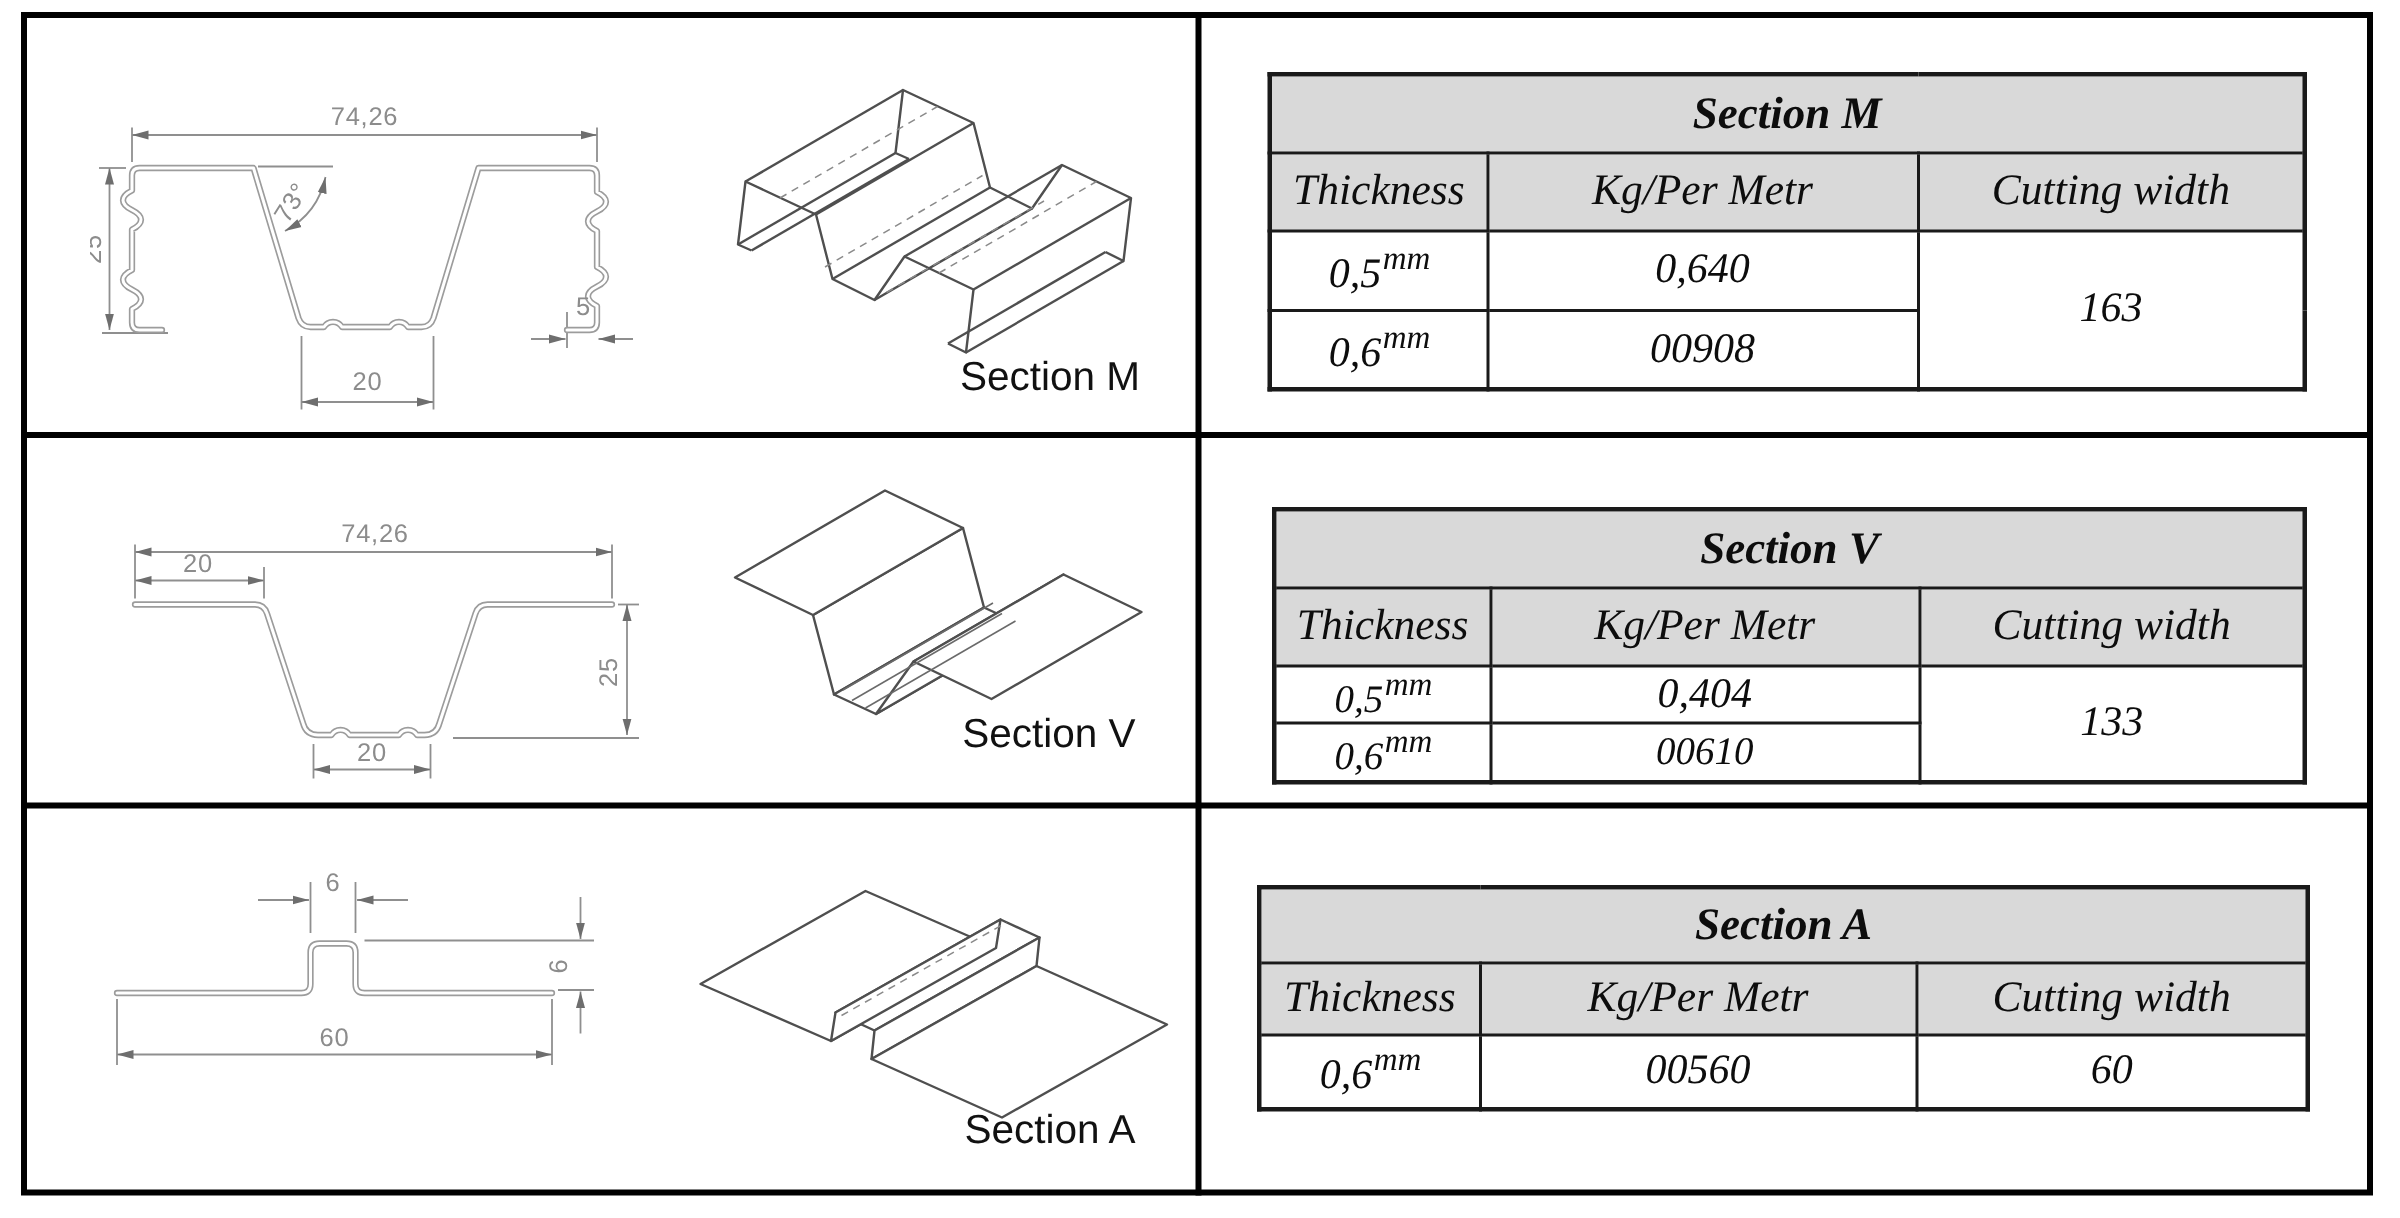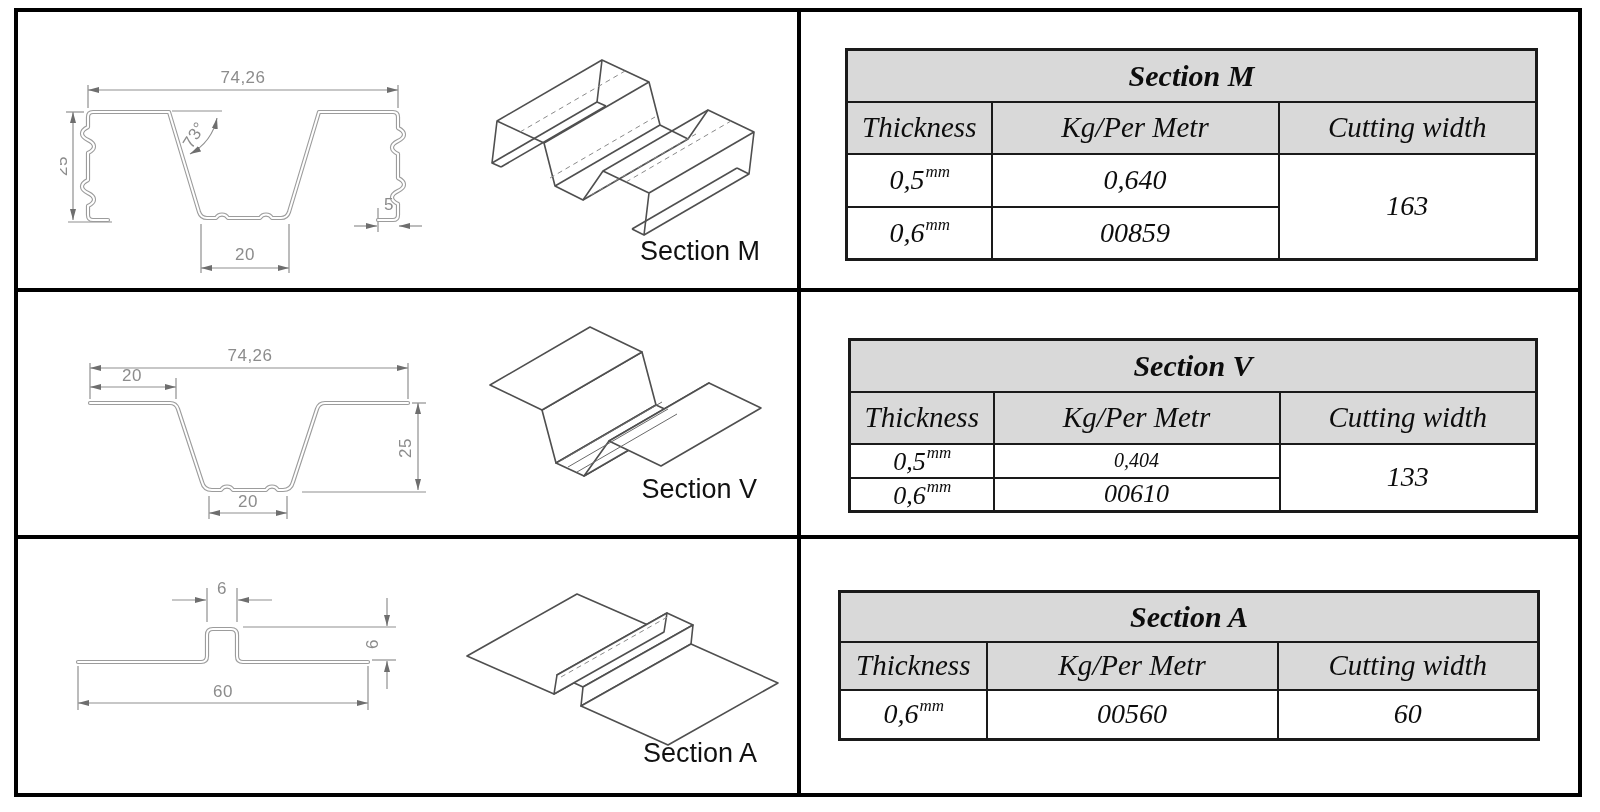--- a/index.html
+++ b/index.html
@@ -15,21 +15,21 @@
             font-family:"Liberation Sans",sans-serif;}
   
   table.spec{position:absolute;border-collapse:collapse;table-layout:fixed;
              font-family:"Liberation Serif",serif;color:#0d0d0d;background:#fff;
              border:3px solid #1a1a1a;}
   table.spec td,table.spec th{border:2px solid #1a1a1a;text-align:center;vertical-align:middle;
              padding:0;overflow:hidden;}
   .t-title{font-size:30px;font-weight:bold;font-style:italic;background:#d9d9d9;}
   .t-head{font-size:29px;font-weight:normal;font-style:italic;background:#d9d9d9;}
   .t-data{font-size:28px;font-style:italic;background:#fff;}
-  .t-data sup{font-size:17px;position:relative;top:-2px;left:1px;text-align:center;}
+  .t-data sup{font-size:22px;position:relative;top:-2px;left:1px;text-align:center;}
   
   text.dim{font-family:"Liberation Sans",sans-serif;font-size:17px;fill:#8c8c8c;letter-spacing:0.5px;}
   .noint{user-select:none;}
 </style>
 </head>
 <body>
 
 <div id="page">
 
   <svg width="0" height="0" style="position:absolute">
@@ -118,21 +118,21 @@
       <th class="t-head">Kg/Per Metr</th>
       <th class="t-head">Cutting width</th>
     </tr>
     <tr style="height:53px">
       <td class="t-data"><span>0,5</span><sup>mm</sup></td>
       <td class="t-data">0,640</td>
       <td class="t-data" rowspan="2">163</td>
     </tr>
     <tr style="height:53px">
       <td class="t-data"><span>0,6</span><sup>mm</sup></td>
-      <td class="t-data">00859</td>
+      <td class="t-data">00908</td>
     </tr>
   </tbody>
     </table>
 
   <svg class="abs noint" style="left:70px;top:330px" width="400" height="195" viewBox="0 0 400 195">
     <g stroke="#8f8f8f" stroke-width="1.2" fill="none">
       <line x1="20" y1="69" x2="20" y2="33"></line>
       <line x1="338" y1="69" x2="338" y2="33"></line>
       <line x1="20" y1="38" x2="338" y2="38" marker-start="url(#ahd)" marker-end="url(#ahd)"></line>
 
@@ -184,21 +184,21 @@
         <tr style="height:52px">
           <th class="t-title" colspan="3">Section V</th>
         </tr>
     <tr style="height:52px">
       <th class="t-head">Thickness</th>
       <th class="t-head">Kg/Per Metr</th>
       <th class="t-head">Cutting width</th>
     </tr>
     <tr style="height:34px">
       <td class="t-data" style="font-size:26px"><span>0,5</span><sup>mm</sup></td>
-      <td class="t-data" style="font-size:20px">0,404</td>
+      <td class="t-data" style="font-size:28px">0,404</td>
       <td class="t-data" rowspan="2">133</td>
     </tr>
     <tr style="height:34px">
       <td class="t-data" style="font-size:26px"><span>0,6</span><sup>mm</sup></td>
       <td class="t-data" style="font-size:26px">00610</td>
     </tr>
   </tbody>
     </table>
 
   <svg class="abs noint" style="left:60px;top:562px" width="400" height="180" viewBox="0 0 400 180">

